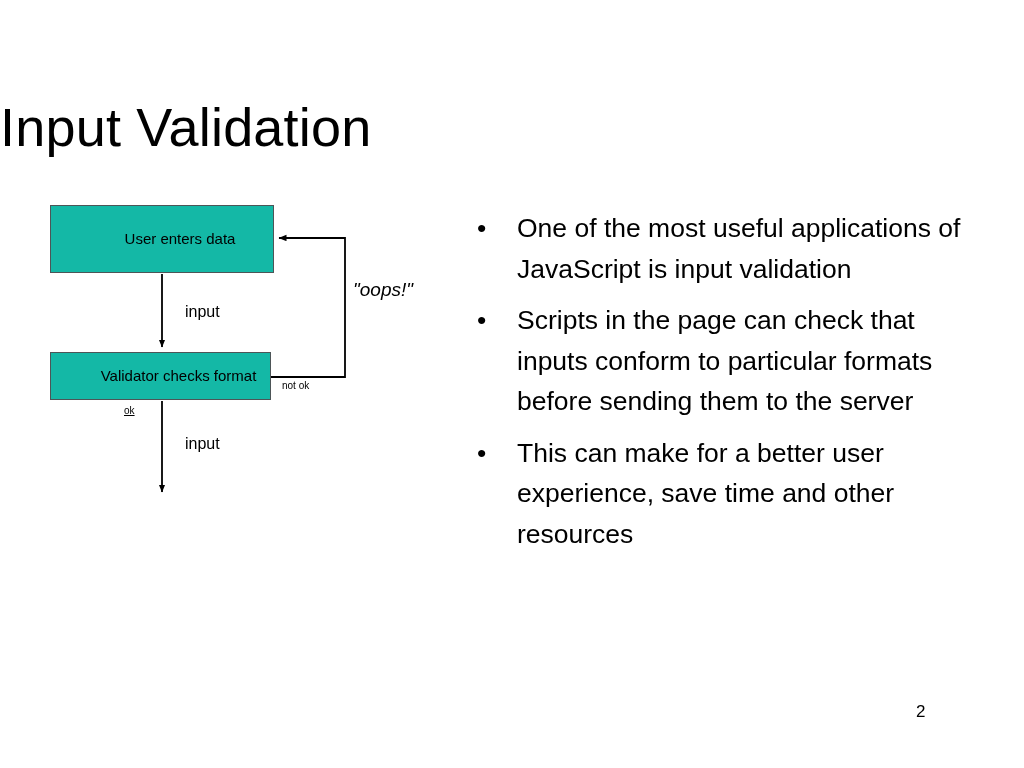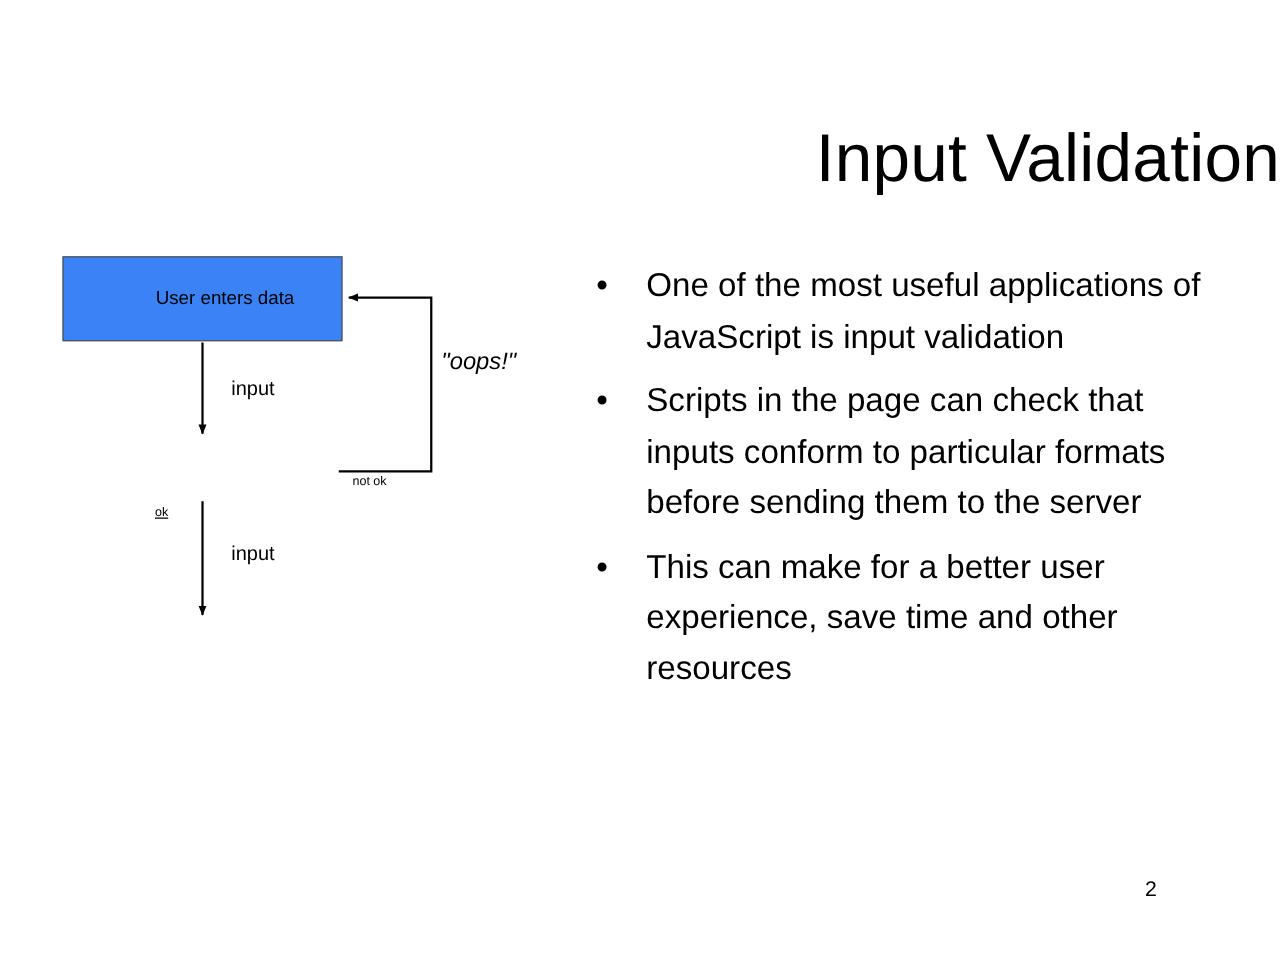--- a/index.html
+++ b/index.html
@@ -21,39 +21,39 @@
     position: absolute;
     inset: 0;
   }
 
   
   .slide-title {
     position: absolute;
     left: 0;
     top: 96px;
     width: 1024px;
-    text-align: right;
+    text-align: left;
     font-size: 54px;
     line-height: 62px;
     font-weight: 400;
     letter-spacing: 0.2px;
     color: #000000;
   }
 
   
   .diagram {
     position: absolute;
     left: 0;
     top: 0;
     width: 460px;
     height: 768px;
   }
   .flow-box {
     position: absolute;
-    background: #3b82f6;
+    background: #14b8a6;
     border: 1.6px solid #4d5557;
     box-sizing: border-box;
     display: flex;
     align-items: center;
     justify-content: center;
     font-size: 15px;
     line-height: 18px;
     color: #000000;
     text-align: center;
     padding-left: 36px;
@@ -149,20 +149,23 @@
 
       <line x1="162" y1="401" x2="162" y2="492" stroke="#000000" stroke-width="1.8" marker-end="url(#arrowhead)"></line>
 
       <path d="M271,377 L345,377 L345,238 L279,238" fill="none" stroke="#000000" stroke-width="1.8" marker-end="url(#arrowhead)"></path>
     </svg>
 
     <div class="flow-box" id="box-user">
       <span>User enters data</span>
     </div>
 
+    <div class="flow-box" id="box-valid">
+      <span>Validator checks format</span>
+    </div>
 
 
     <div class="edge-label" id="label-input-1">input</div>
 
     <div class="edge-label small" id="label-ok">ok</div>
 
     <div class="edge-label" id="label-input-2">input</div>
 
     <div class="edge-label small" id="label-notok">not ok</div>
 

